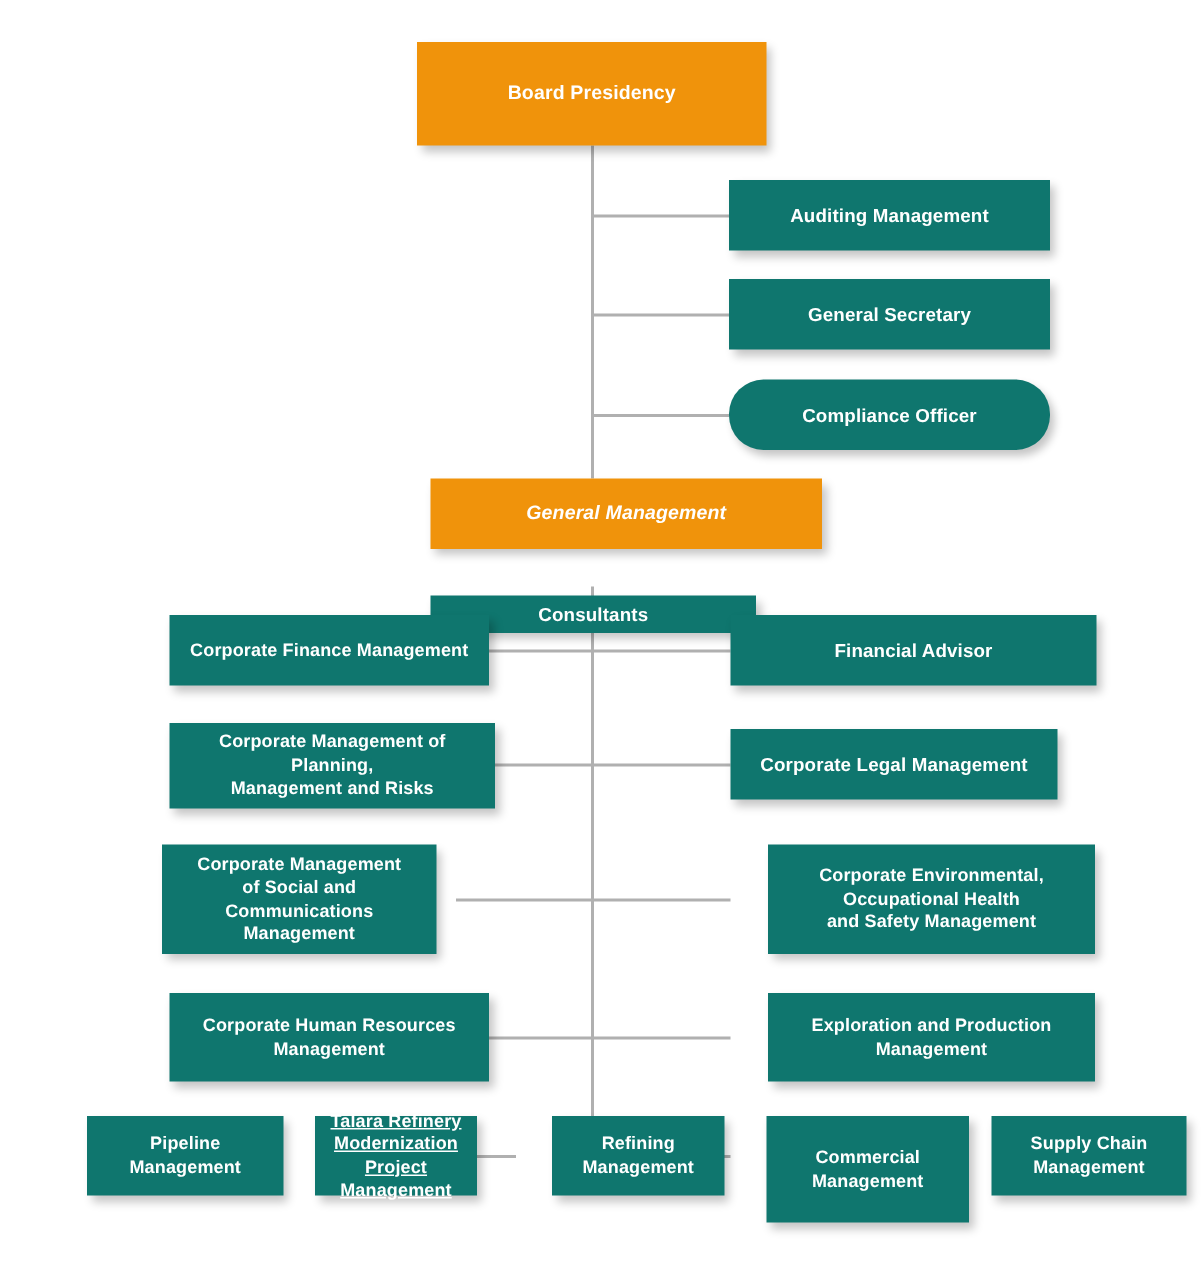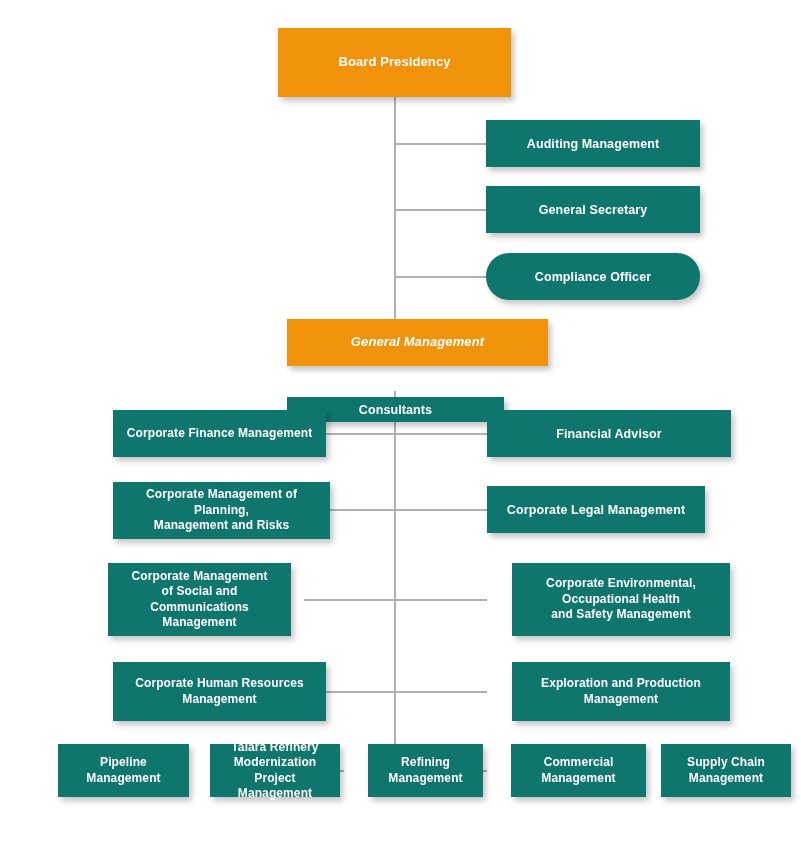--- a/index.html
+++ b/index.html
@@ -115,26 +115,26 @@
   <div class="node green fs12" style="left:487px; top:563px; width:218px; height:73px;align-items:center;">
     <span class="lbl">Corporate Environmental,<br>Occupational Health<br>and Safety Management</span>
   </div>
   <div class="node green fs12" style="left:487px; top:662px; width:218px; height:59px;">
     <span class="lbl">Exploration and Production<br>Management</span>
   </div>
 
   <div class="node green fs12" style="left:33px; top:744px; width:131px; height:53px;">
     <span class="lbl">Pipeline<br>Management</span>
   </div>
-  <div class="node green fs12" style="left:185px; top:744px; width:130px; height:53px;">
+  <div class="node green fs12" style="left:185px; top:744px; width:108px; height:53px;text-decoration:underline;">
     <span class="lbl">Talara Refinery<br>Modernization Project<br>Management</span>
   </div>
   <div class="node green fs12" style="left:343px; top:744px; width:115px; height:53px;">
     <span class="lbl">Refining<br>Management</span>
   </div>
-  <div class="node green fs12" style="left:486px; top:744px; width:135px; height:53px;">
+  <div class="node green fs12" style="left:486px; top:744px; width:135px; height:71px;">
     <span class="lbl">Commercial<br>Management</span>
   </div>
   <div class="node green fs12" style="left:636px; top:744px; width:130px; height:53px;">
     <span class="lbl">Supply Chain<br>Management</span>
   </div>
 
 </div>
 
 </body></html>

